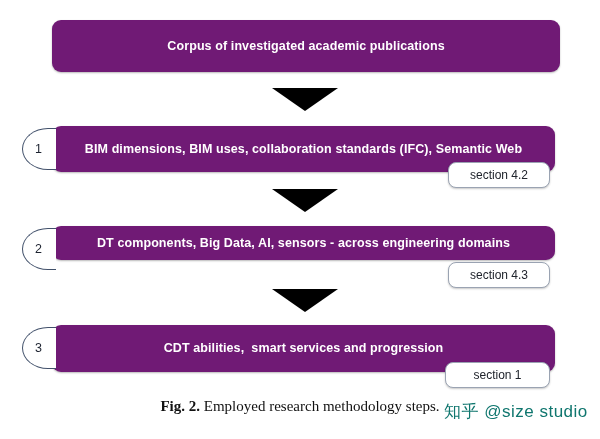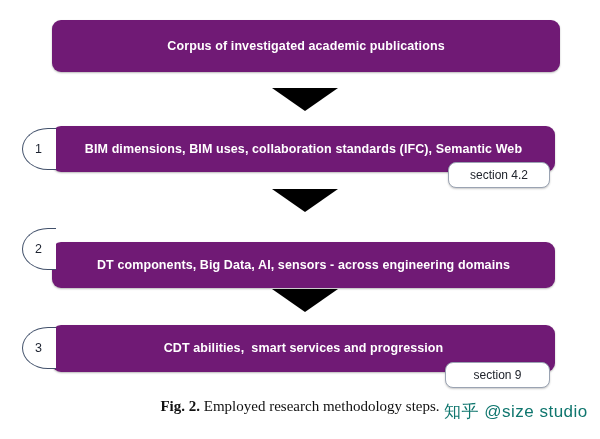--- a/index.html
+++ b/index.html
@@ -53,22 +53,21 @@
   #box-step-1 {
     left: 52px;
     top: 126px;
     width: 503px;
     height: 46px;
   }
   #box-step-2 {
     left: 52px;
     top: 226px;
     width: 503px;
-    height: 46px;
-    margin-top: 16px;
+    height: 34px;
   }
   #box-step-3 {
     left: 52px;
     top: 325px;
     width: 503px;
     height: 47px;
   }
 
   
   .step-badge {
@@ -184,31 +183,34 @@
   </div>
 
   <div class="arrow-down" id="arrow-2"></div>
 
   <div class="step-badge" id="badge-2">
     <span class="badge-num">2</span>
   </div>
   <div class="flow-box" id="box-step-2">
     <span class="box-label">DT components, Big Data, AI, sensors - across engineering domains</span>
   </div>
+  <div class="section-tag" id="tag-section-2">
+    <span class="tag-label">section 4.3</span>
+  </div>
 
   <div class="arrow-down" id="arrow-3"></div>
 
   <div class="step-badge" id="badge-3">
     <span class="badge-num">3</span>
   </div>
   <div class="flow-box" id="box-step-3">
     <span class="box-label">CDT abilities,  smart services and progression</span>
   </div>
   <div class="section-tag" id="tag-section-3">
-    <span class="tag-label">section 9</span>
+    <span class="tag-label">section 1</span>
   </div>
 
   <div id="figure-caption">
     <span class="caption-prefix">Fig. 2.</span><span> Employed research methodology steps.</span>
   </div>
 
   <div id="watermark">知乎 @size studio</div>
 
 </div>
 

